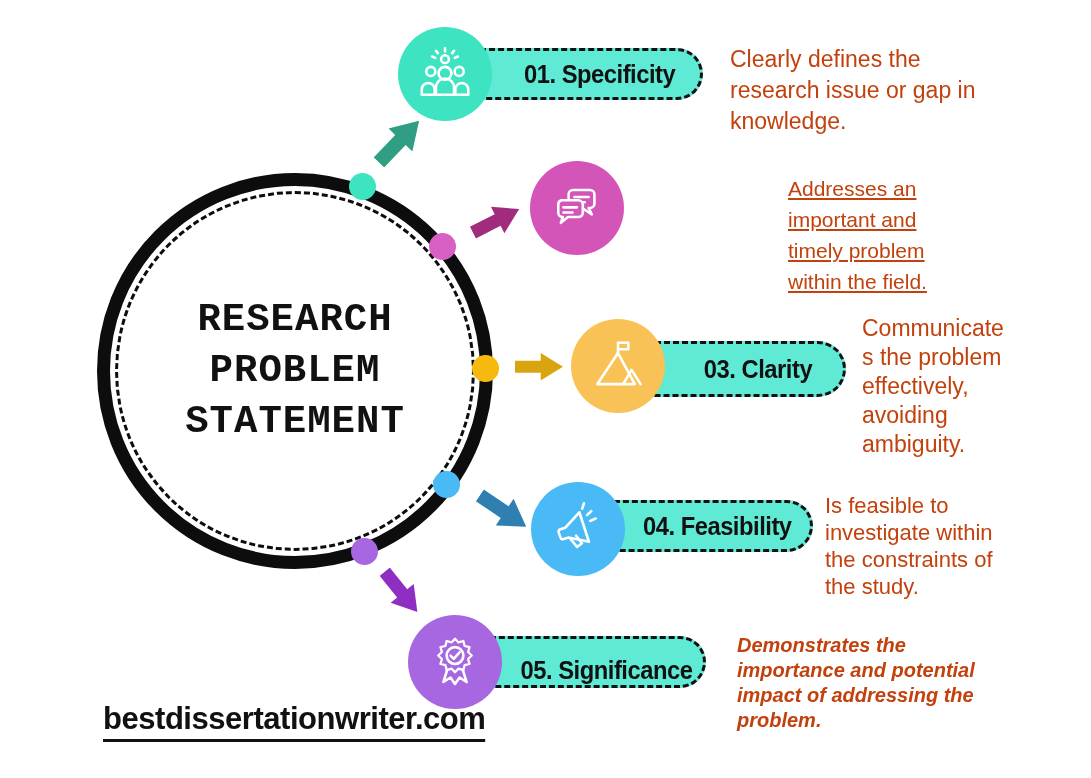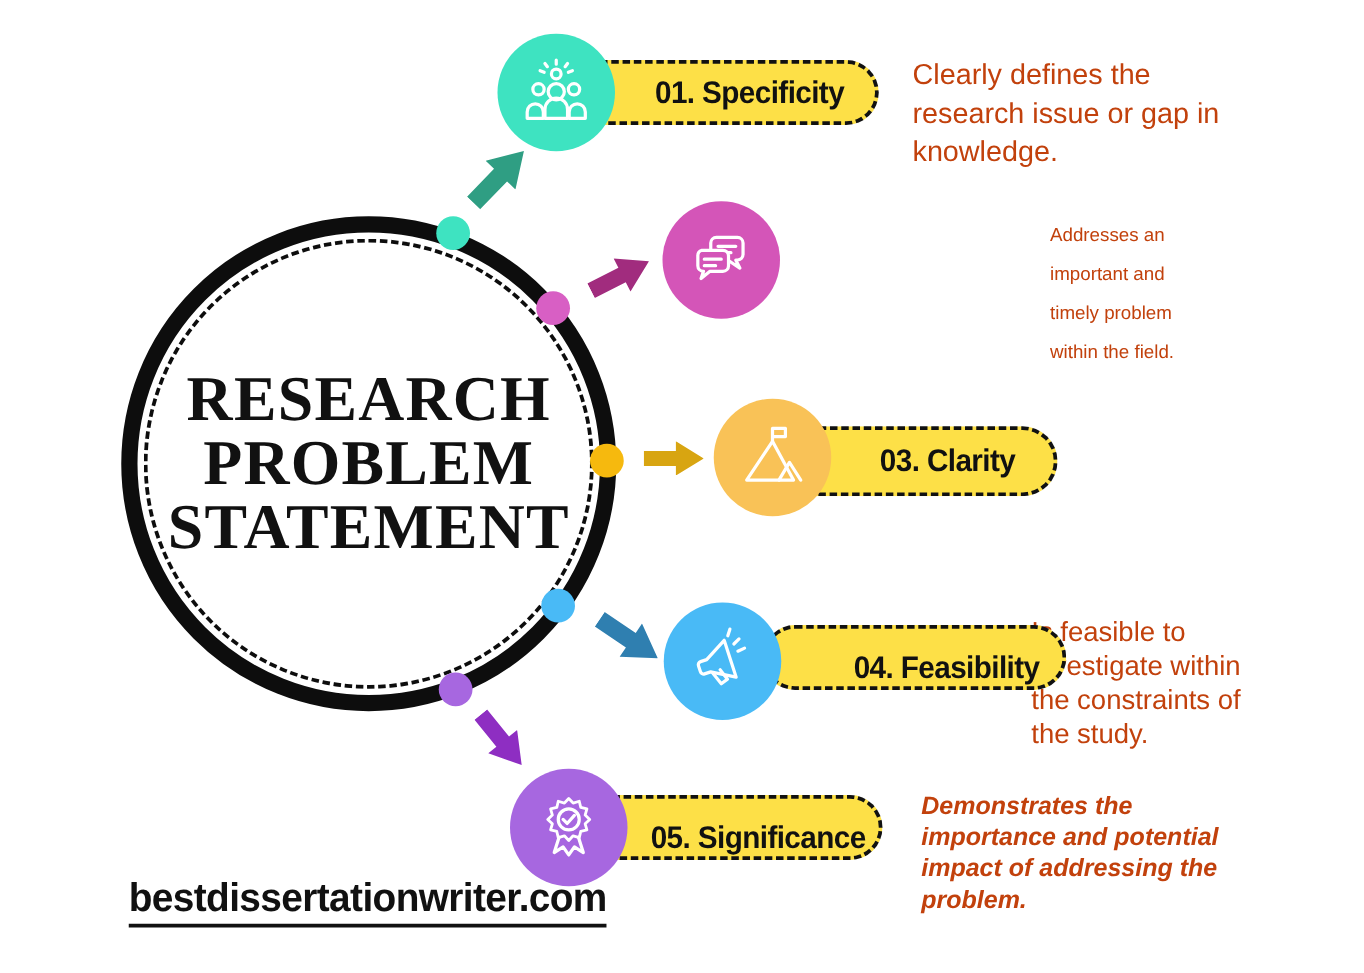--- a/index.html
+++ b/index.html
@@ -14,22 +14,22 @@
     position: absolute; left: 97px; top: 173px; width: 396px; height: 396px;
     border: 13px solid #0d0d0d; border-radius: 50%; z-index: 1;
   }
   .dashed-ring {
     position: absolute; left: 115px; top: 191px; width: 360px; height: 360px;
     border: 3px dashed #0d0d0d; border-radius: 50%; z-index: 1;
   }
   .center-title {
     position: absolute; left: 97px; top: 173px; width: 396px; height: 396px;
     display: flex; align-items: center; justify-content: center;
-    text-align: center; font-family: Liberation Serif, serif;
-    font-weight: bold; font-size: 51px; line-height: 51px; letter-spacing: 1px;
+    text-align: center; font-family: Liberation Mono, monospace;
+    font-weight: bold; font-size: 39px; line-height: 51px; letter-spacing: 1px;
     color: #111; white-space: pre-line; z-index: 2;
   }
 
   
   .dot { position: absolute; width: 27px; height: 27px; border-radius: 50%; z-index: 3; }
   #dot-1 { left: 349px; top: 173px; }
   #dot-2 { left: 429px; top: 233px; }
   #dot-3 { left: 472px; top: 355px; }
   #dot-4 { left: 433px; top: 471px; }
   #dot-5 { left: 351px; top: 538px; }
@@ -52,41 +52,41 @@
     stroke-linecap: round; stroke-linejoin: round; }
   #icon-1 { left: 398px; top: 27px; }
   #icon-2 { left: 530px; top: 161px; }
   #icon-3 { left: 571px; top: 319px; }
   #icon-4 { left: 531px; top: 482px; }
   #icon-5 { left: 408px; top: 615px; }
 
   
   .pill {
     position: absolute; height: 52px; border: 3px dashed #111111;
-    border-radius: 28px; background: #fde047; z-index: 4;
+    border-radius: 28px; background: #5eead4; z-index: 4;
     display: flex; align-items: center; justify-content: center;
     padding-left: 52px;
   }
   .pill span {
     font-weight: bold; font-size: 25px; color: #111; letter-spacing: -0.5px;
     transform: scaleX(0.95); white-space: nowrap;
   }
   #pill-1 { left: 445px; top: 48px;  width: 258px; }
   #pill-2 { left: 577px; top: 182px; width: 235px; }
   #pill-3 { left: 618px; top: 341px; width: 228px; height: 56px; }
-  #pill-4 { left: 610px; top: 500px; width: 243px; align-items: flex-end; }
+  #pill-4 { left: 570px; top: 500px; width: 243px; }
   #pill-5 { left: 455px; top: 636px; width: 251px; align-items: flex-end; }
 
   
   .desc {
     position: absolute; white-space: pre-line; color: #c2410c;
     font-weight: 500; z-index: 2;
   }
   #desc-1 { left: 730px; top: 44px;  font-size: 23px; line-height: 31px; }
-  #desc-2 { left: 840px; top: 173px; font-size: 15px; line-height: 31px; }
+  #desc-2 { left: 788px; top: 173px; font-size: 21px; line-height: 31px; text-decoration: underline; }
   #desc-3 { left: 862px; top: 314px; font-size: 23px; line-height: 29px; }
   #desc-4 { left: 825px; top: 492px; font-size: 22px; line-height: 27px; }
   #desc-5 { left: 737px; top: 633px; font-size: 20px; line-height: 25px; font-weight: 600; font-style: italic; }
 
   
   .website {
     position: absolute; left: 103px; top: 700px;
     font-size: 32px; font-weight: bold; color: #111; letter-spacing: -0.5px;
     border-bottom: 3px solid #111; padding-bottom: 2px;
     text-decoration: none; z-index: 2; transform: scaleX(0.97);
@@ -161,20 +161,25 @@
   <div class="icon-circle" id="icon-3" style="background: rgb(249, 194, 87);">
     <svg viewBox="0 0 96 96">
       <path d="M16,76 L48,28 L74,76 Z"></path>
       <path d="M56,76 L69,54 L83,76"></path>
       <path d="M48,28 V12 h16 v10 h-16"></path>
     </svg>
   </div>
   <div class="pill" id="pill-3">
     <span>03. Clarity</span>
   </div>
+  <div class="desc" id="desc-3">Communicate
+s the problem
+effectively,
+avoiding
+ambiguity.</div>
 
   <div class="icon-circle" id="icon-4" style="background: rgb(73, 186, 246);">
     <svg viewBox="0 0 96 96">
       <g transform="rotate(-18 48 48)">
         <path d="M22,40 h8 l28,-16 v48 l-28,-16 h-8 a4,4 0 0 1 -4,-4 v-8 a4,4 0 0 1 4,-4 z"></path>
         <path d="M32,58 l6,16 9,-3 -5,-14"></path>
         <path d="M64,20 l5,-7 M68,32 l8,-4 M70,42 l9,-1"></path>
       </g>
     </svg>
   </div>

